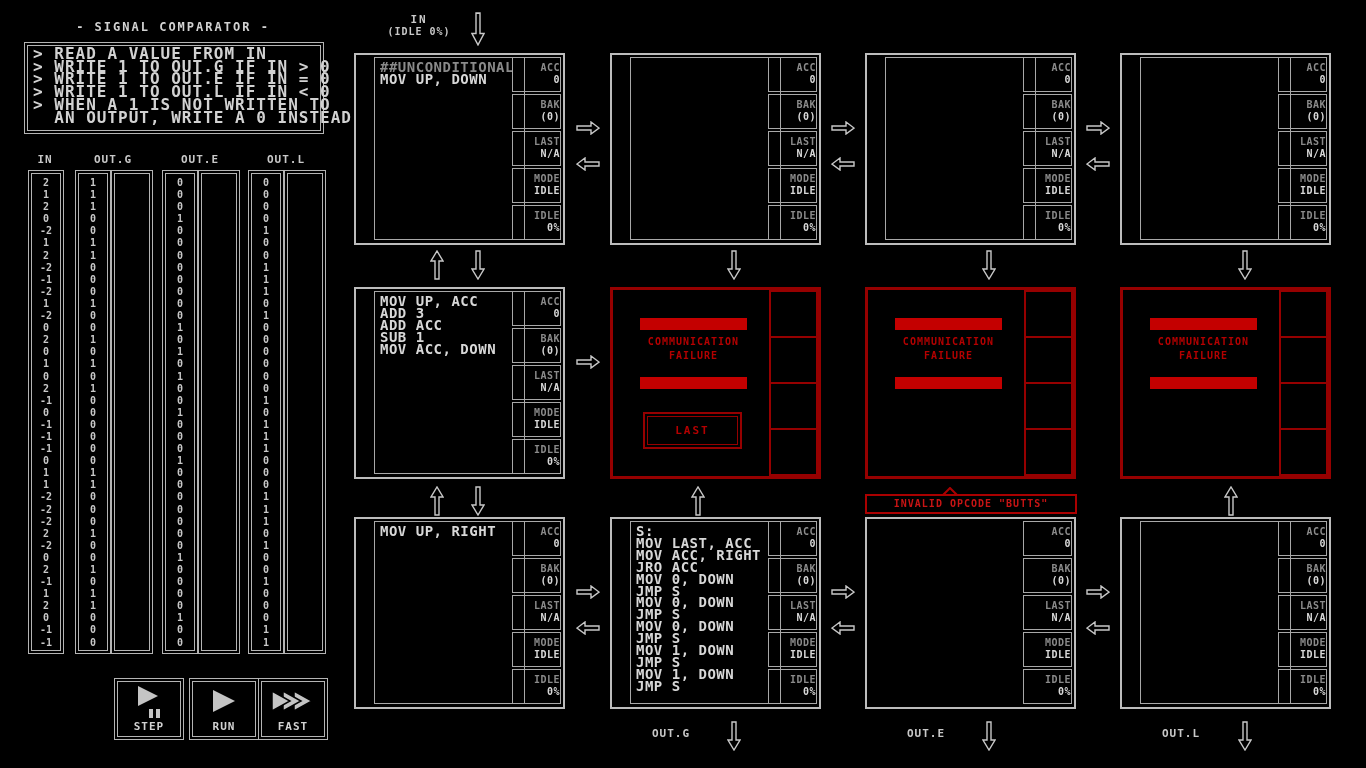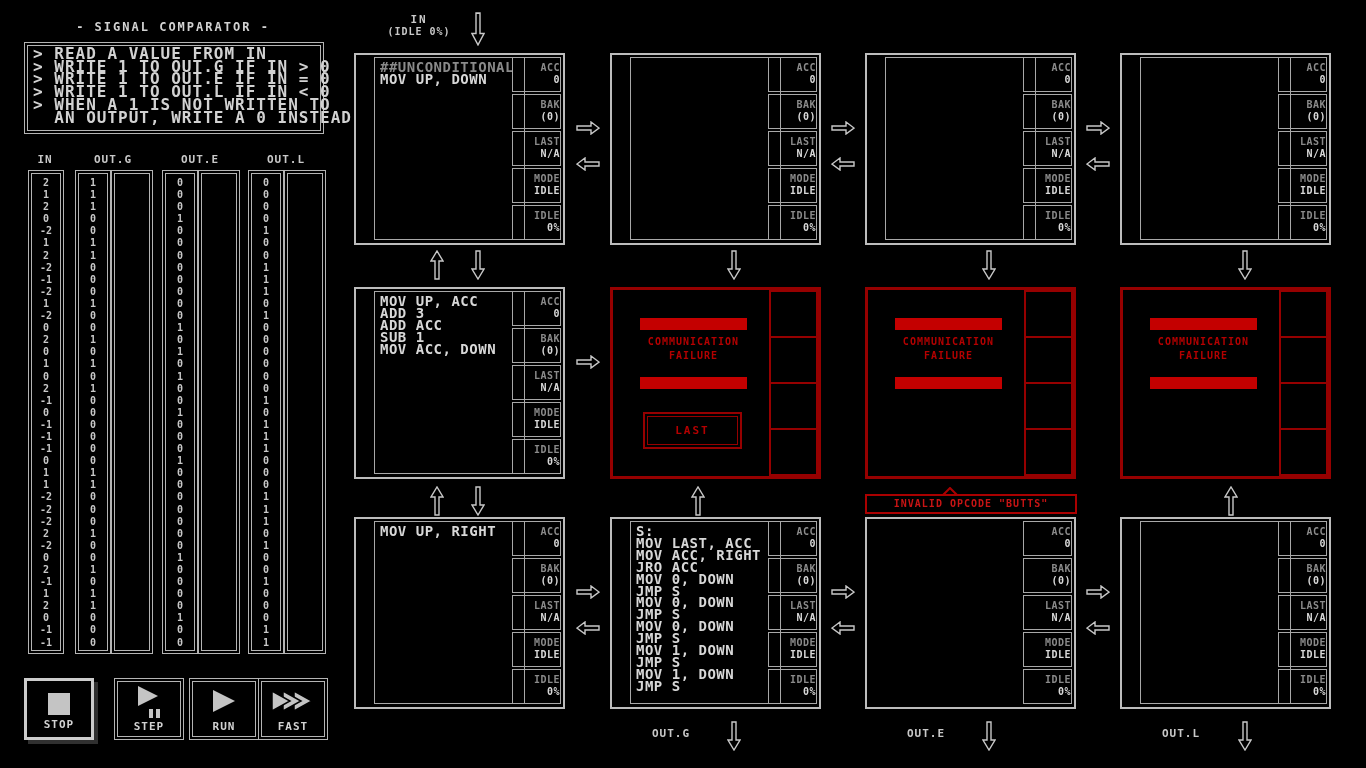--- a/index.html
+++ b/index.html
@@ -277,29 +277,20 @@
 0
 0
 0
 1
 1</div>
   </div>
   <div class="dbox io-box" style="left:284px;width:40px;">
     <div class="vals"></div>
   </div>
 
-  <div class="ctrl-btn active" style="left:24px;">
-    <div class="inner"></div>
-    <div class="ctrl-ico">
-      <svg width="26" height="30">
-          <rect x="2" y="4" width="22" height="22" fill="#c4c4c4"></rect>
-        </svg>
-    </div>
-    <div class="ctrl-label">STOP</div>
-  </div>
   <div class="ctrl-btn" style="left:102px;margin-left:12px;">
     <div class="inner"></div>
     <div class="ctrl-ico">
       <svg width="32" height="34">
         <polygon points="5,1 25,11 5,21" fill="#c4c4c4"></polygon>
         <rect x="16" y="24" width="4" height="9" fill="#c4c4c4"></rect>
         <rect x="23" y="24" width="4" height="9" fill="#c4c4c4"></rect>
       </svg>
     </div>
     <div class="ctrl-label">STEP</div>

